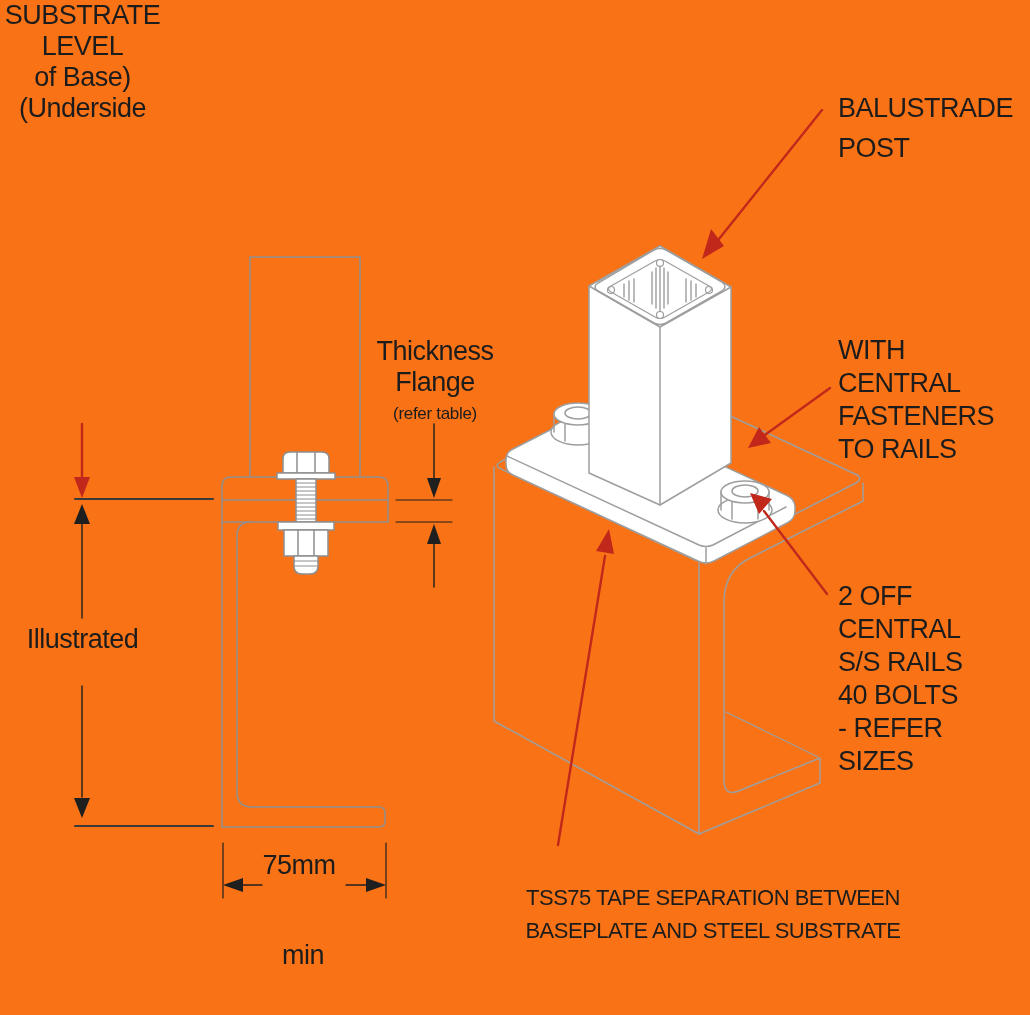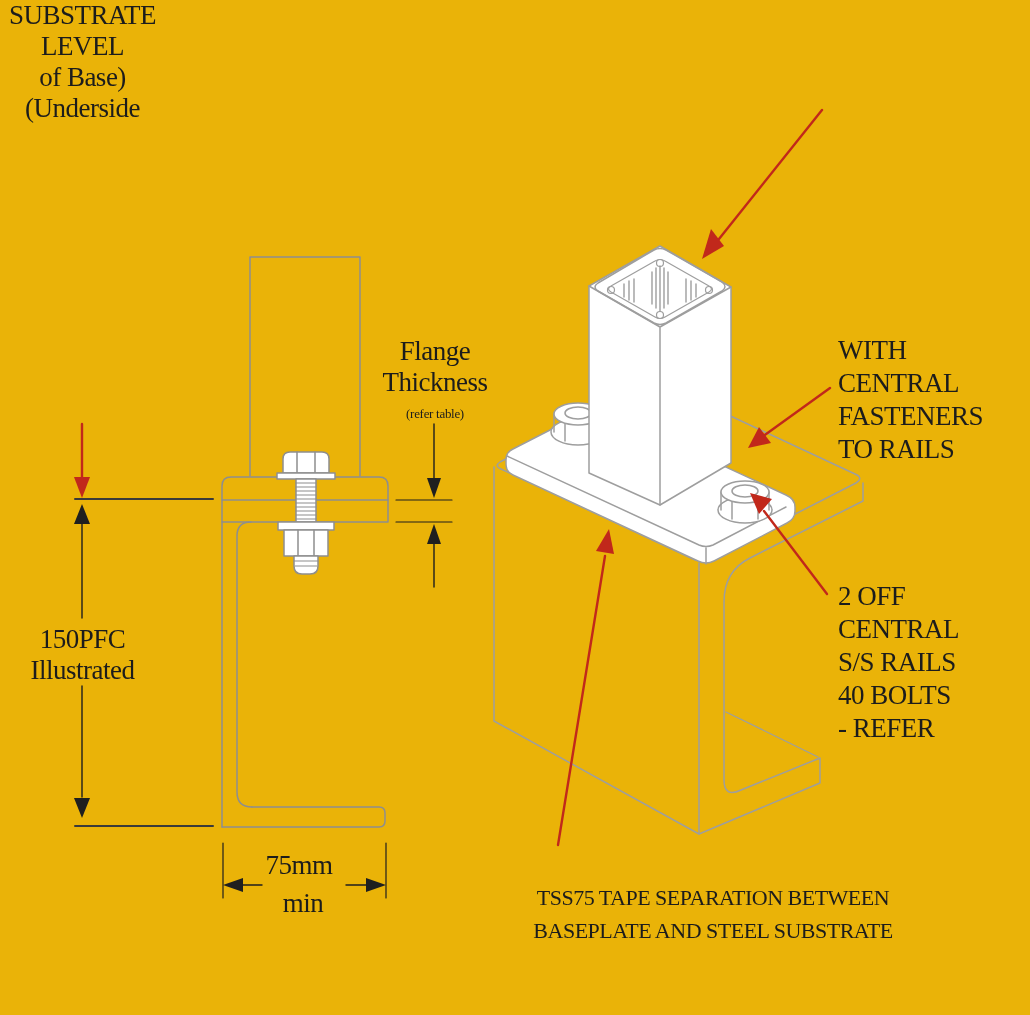--- a/index.html
+++ b/index.html
@@ -1,26 +1,26 @@
 <!DOCTYPE html>
 <html><head>
 <meta charset="utf-8">
 <style>
   html,body{margin:0;padding:0;background:#ffffff;}
   #stage{
-    position:relative;width:1030px;height:1015px;background:#eab308;
-    font-family:Liberation Serif, serif;
+    position:relative;width:1030px;height:1015px;background:#f97316;
+    font-family:Liberation Sans, sans-serif;
     color:#1c1c1c;overflow:hidden;
   }
   #artwork{position:absolute;left:0;top:0;}
   .lbl{position:absolute;white-space:nowrap;color:#1c1c1c;}
   .lbl div{white-space:nowrap;}
   .center{text-align:center;}
   .big{font-size:27px;letter-spacing:-0.5px;line-height:32px;}
-  .note{font-size:13px;letter-spacing:-0.3px;}
+  .note{font-size:17px;letter-spacing:-0.3px;}
   .lh40 div{line-height:40px;}
   .lh31 div{line-height:31px;}
   .lh33 div{line-height:33px;}
 </style>
 </head>
 <body>
 
 <div id="stage">
 
   <svg id="artwork" width="1030" height="1015" viewBox="0 0 1030 1015">
@@ -147,51 +147,55 @@
   </svg>
 
   <div class="lbl big center lh31" style="left:0;top:288;width:165px;">
     <div>SUBSTRATE</div>
     <div>LEVEL</div>
     <div>of Base)</div>
     <div>(Underside</div>
   </div>
 
   <div class="lbl big center lh31" style="left:350px;top:336px;width:170px;">
+    <div>Thickness</div>
     <div>Flange</div>
-    <div>Thickness</div>
     <div class="note">(refer table)</div>
   </div>
 
   <div class="lbl big center lh31" style="left:0;top:624px;width:165px;">
-    <div>150PFC</div>
     <div>Illustrated</div>
   </div>
 
   <div class="lbl big center" style="left:239px;top:850px;width:120px;line-height:30px;">
     <div>75mm</div>
   </div>
-  <div class="lbl big center" style="left:243px;top:888px;width:120px;line-height:30px;">
+  <div class="lbl big center" style="left:243px;top:940px;width:120px;line-height:30px;">
     <div>min</div>
   </div>
 
+  <div class="lbl big lh40" style="left:838px;top:88px;">
+    <div>BALUSTRADE</div>
+    <div>POST</div>
+  </div>
 
   <div class="lbl big lh33" style="left:838px;top:334px;">
     <div>WITH</div>
     <div>CENTRAL</div>
     <div>FASTENERS</div>
     <div>TO RAILS</div>
   </div>
 
   <div class="lbl big lh33" style="left:838px;top:580px;">
     <div>2 OFF</div>
     <div>CENTRAL</div>
     <div>S/S RAILS</div>
     <div>40 BOLTS</div>
     <div>- REFER</div>
+    <div>SIZES</div>
   </div>
 
   <div class="lbl big center lh33" style="left:421px;top:850px;width:584px;font-size:22px;margin-top:31px;">
     <div>TSS75 TAPE SEPARATION BETWEEN</div>
     <div>BASEPLATE AND STEEL SUBSTRATE</div>
   </div>
 
 </div>
 
 </body></html>

